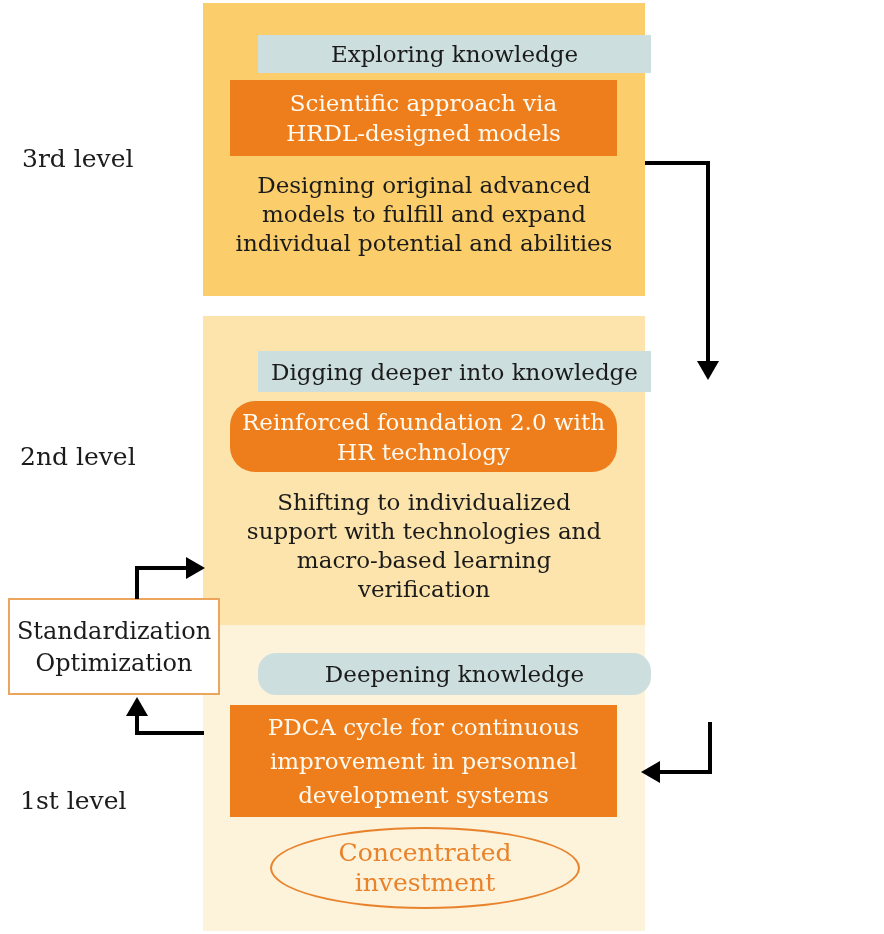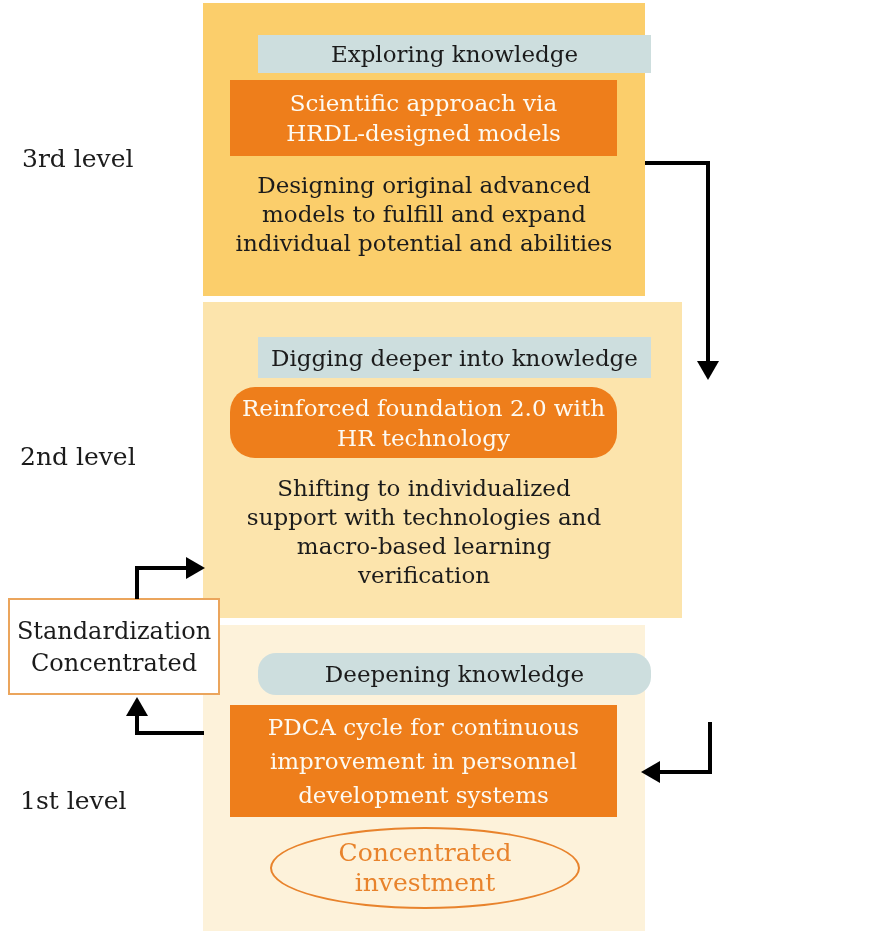--- a/index.html
+++ b/index.html
@@ -7,21 +7,21 @@
     position: relative;
     width: 884px;
     height: 934px;
     background: #ffffff;
     font-family: "DejaVu Serif", serif;
     color: var(--text, #1b1b1b);
     overflow: hidden;
   }
   .level { position: absolute; left: 203px; width: 442px; }
   .sec3 { top: 3px;   height: 293px; background: var(--level3_bg, #FBCE6B); }
-  .sec2 { top: 302px; height: 316px; background: var(--level2_bg, #FCE4AC); padding-left: 37px; }
+  .sec2 { top: 316px; height: 316px; background: var(--level2_bg, #FCE4AC); }
   .sec1 { top: 625px; height: 306px; background: var(--level1_bg, #FDF2DA); }
 
   .lvl-header {
     position: absolute; left: 27px; width: 393px;
     background: var(--header_bg, #CDDEDE);
     display: flex; align-items: center; justify-content: center;
     font-size: 23px; color: var(--text, #1b1b1b);
     text-align: center;
     margin-left: 28px;
   }
@@ -128,21 +128,21 @@
 development systems</div>
     <div class="ellipse">Concentrated
 investment</div>
   </section>
 
   <div class="side-label lbl3">3rd level</div>
   <div class="side-label lbl2">2nd level</div>
   <div class="side-label lbl1">1st level</div>
 
   <div class="frame-box std-box">Standardization
-Concentrated</div>
+Optimization</div>
 
 
   <svg class="arrows" viewBox="0 0 884 934" xmlns="http://www.w3.org/2000/svg">
 
     <g>
       <path d="M645 163 H708 V366"></path>
       <polygon points="708,380 697,361 719,361"></polygon>
     </g>
 
     <g>

